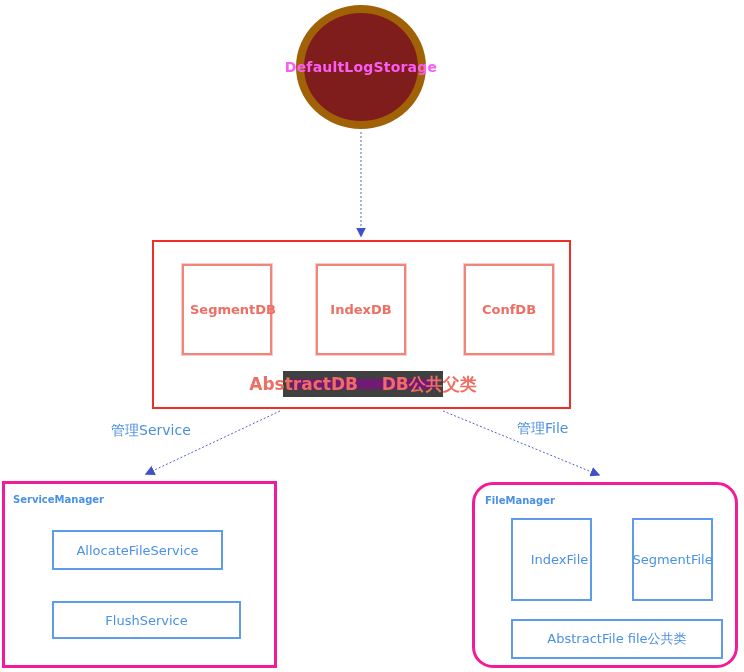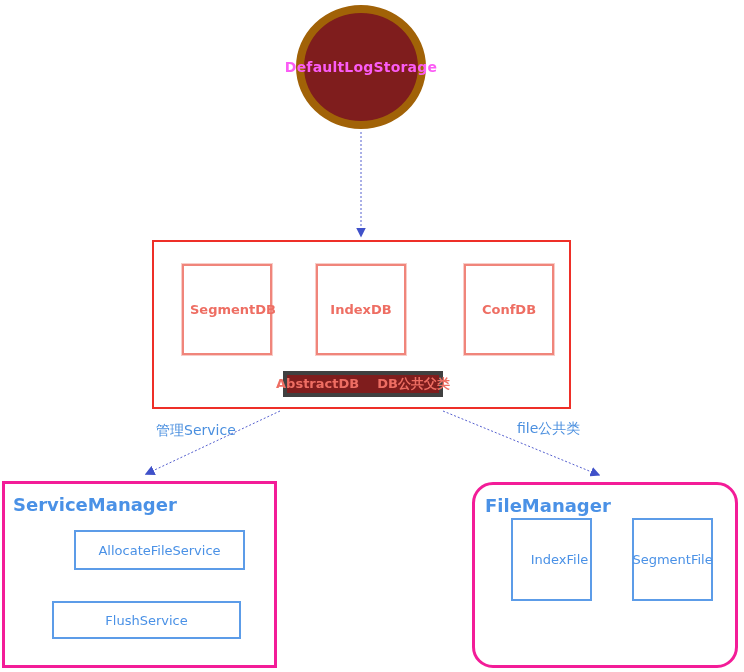--- a/index.html
+++ b/index.html
@@ -29,29 +29,29 @@
 
   
   .red-box{border:2px solid #ee2f28;background:#ffffff;}
   .salmon-box{
     border:2px solid #f0857b;
     box-shadow:0 0 0 1px #f8cdc8;
     background:#ffffff;
     color:#ee6e63;font-weight:bold;font-size:13px;
   }
   .abstract-db{
-    border:4px solid #404040;
-    background:#7f1d1d;
-    color:#ee6e63;font-weight:bold;font-size:13px;
+    border:8px solid #404040;
+    background:#701a75;
+    color:#ee6e63;font-weight:bold;font-size:17px;
     white-space:pre;
   }
 
   
   .magenta-box{border:3px solid #f31c98;background:#ffffff;}
-  .mgr-title{color:#4a91e6;font-weight:bold;font-size:18px;white-space:nowrap;}
+  .mgr-title{color:#4a91e6;font-weight:bold;font-size:10px;white-space:nowrap;}
   .blue-item{
     border:2px solid #5c9ce8;background:#ffffff;
     color:#4a91e6;font-size:13px;white-space:nowrap;
   }
 
   svg.edges{position:absolute;left:0;top:0;pointer-events:none;}
 </style>
 </head>
 <body>
 
@@ -70,40 +70,43 @@
       <span>IndexDB</span>
     </div>
     <div class="abs salmon-box center" style="left:298px;top:22px;width:90px;height:91px;margin-left:12px;">
       <span>ConfDB</span>
     </div>
     <div class="abs abstract-db center" style="left:129px;top:129px;width:160px;height:26px;">
       <span>AbstractDB    DB公共父类</span>
     </div>
   </div>
 
-  <div class="abs edge-label-blue" style="left:111px;top:422px;margin-left:45px;">管理Service</div>
-  <div class="abs edge-label-blue" style="left:517px;top:420px;">file公共类</div>
+  <div class="abs edge-label-blue" style="left:111px;top:422px;">管理Service</div>
+  <div class="abs edge-label-blue" style="left:517px;top:420px;">管理File</div>
 
   <div class="abs magenta-box" style="left:2px;top:481px;width:275px;height:187px;">
     <div class="abs mgr-title" style="left:8px;top:10px;">ServiceManager</div>
-    <div class="abs blue-item center" style="left:47px;top:46px;width:171px;height:40px;margin-left:22px;">
+    <div class="abs blue-item center" style="left:47px;top:46px;width:171px;height:40px;">
       <span>AllocateFileService</span>
     </div>
     <div class="abs blue-item center" style="left:47px;top:117px;width:189px;height:38px;">
       <span>FlushService</span>
     </div>
   </div>
 
   <div class="abs magenta-box" style="left:472px;top:482px;width:266px;height:186px;border-radius:21px;">
     <div class="abs mgr-title" style="left:10px;top:10px;">FileManager</div>
     <div class="abs blue-item center" style="left:36px;top:33px;width:81px;height:83px;padding-left:16px;">
       <span>IndexFile</span>
     </div>
     <div class="abs blue-item center" style="left:157px;top:33px;width:81px;height:83px;">
       <span>SegmentFile</span>
+    </div>
+    <div class="abs blue-item center" style="left:36px;top:134px;width:212px;height:40px;">
+      <span>AbstractFile file公共类</span>
     </div>
   </div>
 
   <svg class="edges" width="744" height="672" viewBox="0 0 744 672">
     <defs>
       <marker id="arrowhead" markerWidth="10" markerHeight="10" refX="8.5" refY="5" orient="auto">
         <path d="M0,0 L10,5 L0,10 Z" fill="#3f51c9"></path>
       </marker>
     </defs>
     <line x1="361" y1="132" x2="361" y2="236" stroke="#5560cf" stroke-width="1" stroke-dasharray="2 2" marker-end="url(#arrowhead)"></line>

